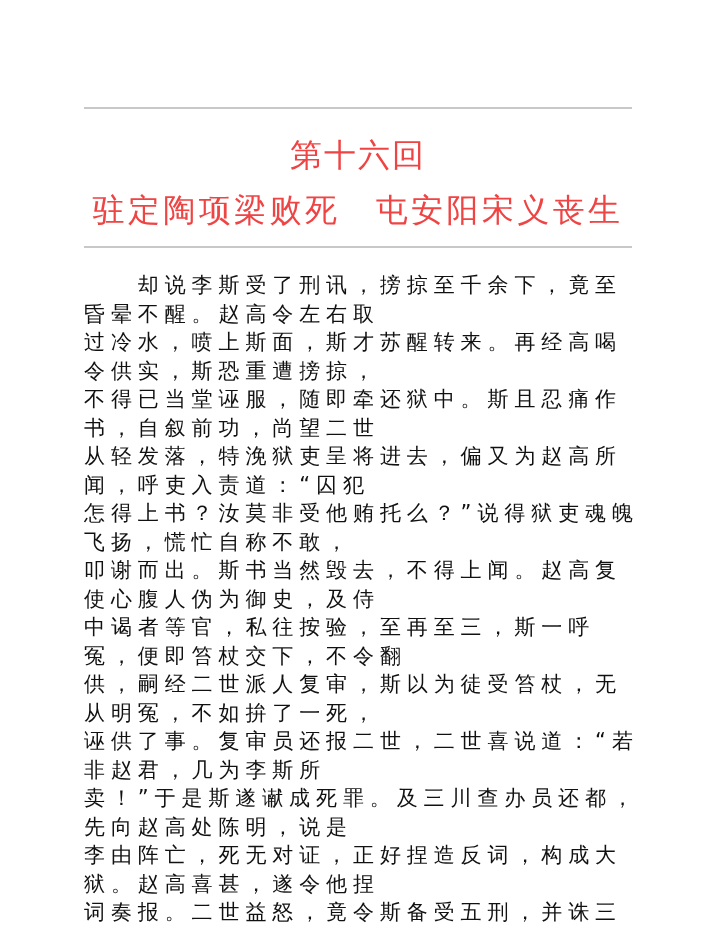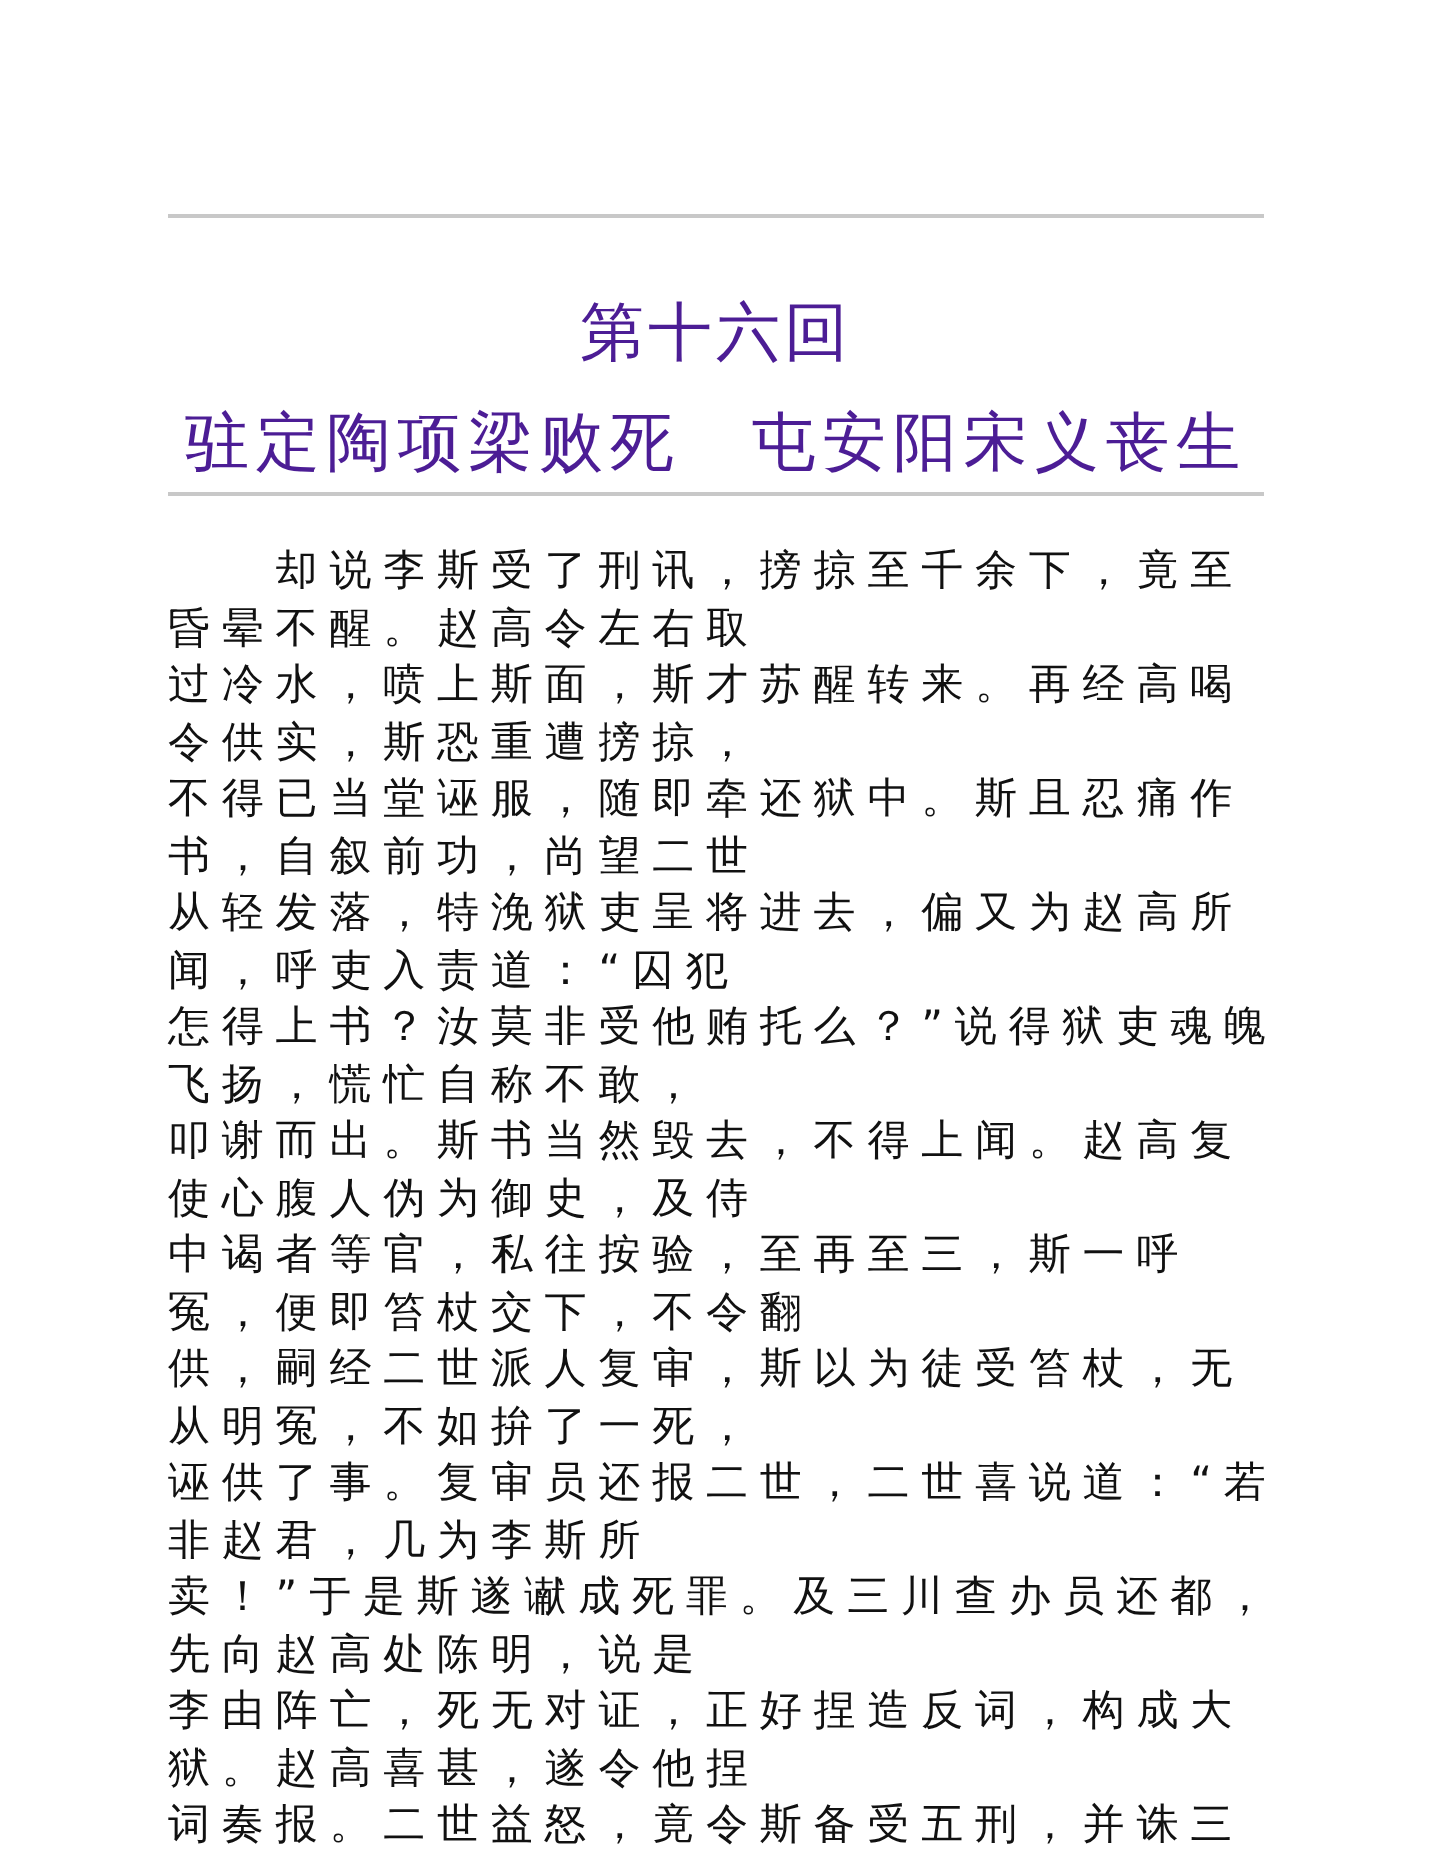--- a/index.html
+++ b/index.html
@@ -2,21 +2,21 @@
 <html><head>
 <meta charset="utf-8">
 <style>
   html, body { margin: 0; padding: 0; background: #ffffff; }
   body { width: 718px; height: 929px; position: relative; overflow: hidden;
          font-family: "DejaVu Sans", "Liberation Sans", sans-serif; color: #111; }
   .rule { position: absolute; left: 84px; width: 548px; height: 2px; background: #c8c8c8; }
   #rule-top { top: 107px; }
   #rule-bottom { top: 246px; }
   .title { position: absolute; left: 84px; width: 548px; text-align: center;
-           font-size: 32px; line-height: 40px; color: #4c1d95; white-space: nowrap; margin-top: 11px; }
+           font-size: 32px; line-height: 40px; color: #ef4444; white-space: nowrap; }
   #chapter-number { top: 135px; letter-spacing: 2px; }
   #chapter-title { top: 190px; font-size: 32px; letter-spacing: 3.4px; }
   .body { position: absolute; left: 84px; top: 271px; width: 560px; }
   .para { margin: 0 0 17px 0; font-size: 21px; line-height: 28.5px;
           letter-spacing: 5.9px; white-space: pre-line; }
 </style>
 </head>
 <body>
 
 <div class="rule" id="rule-top"></div>

